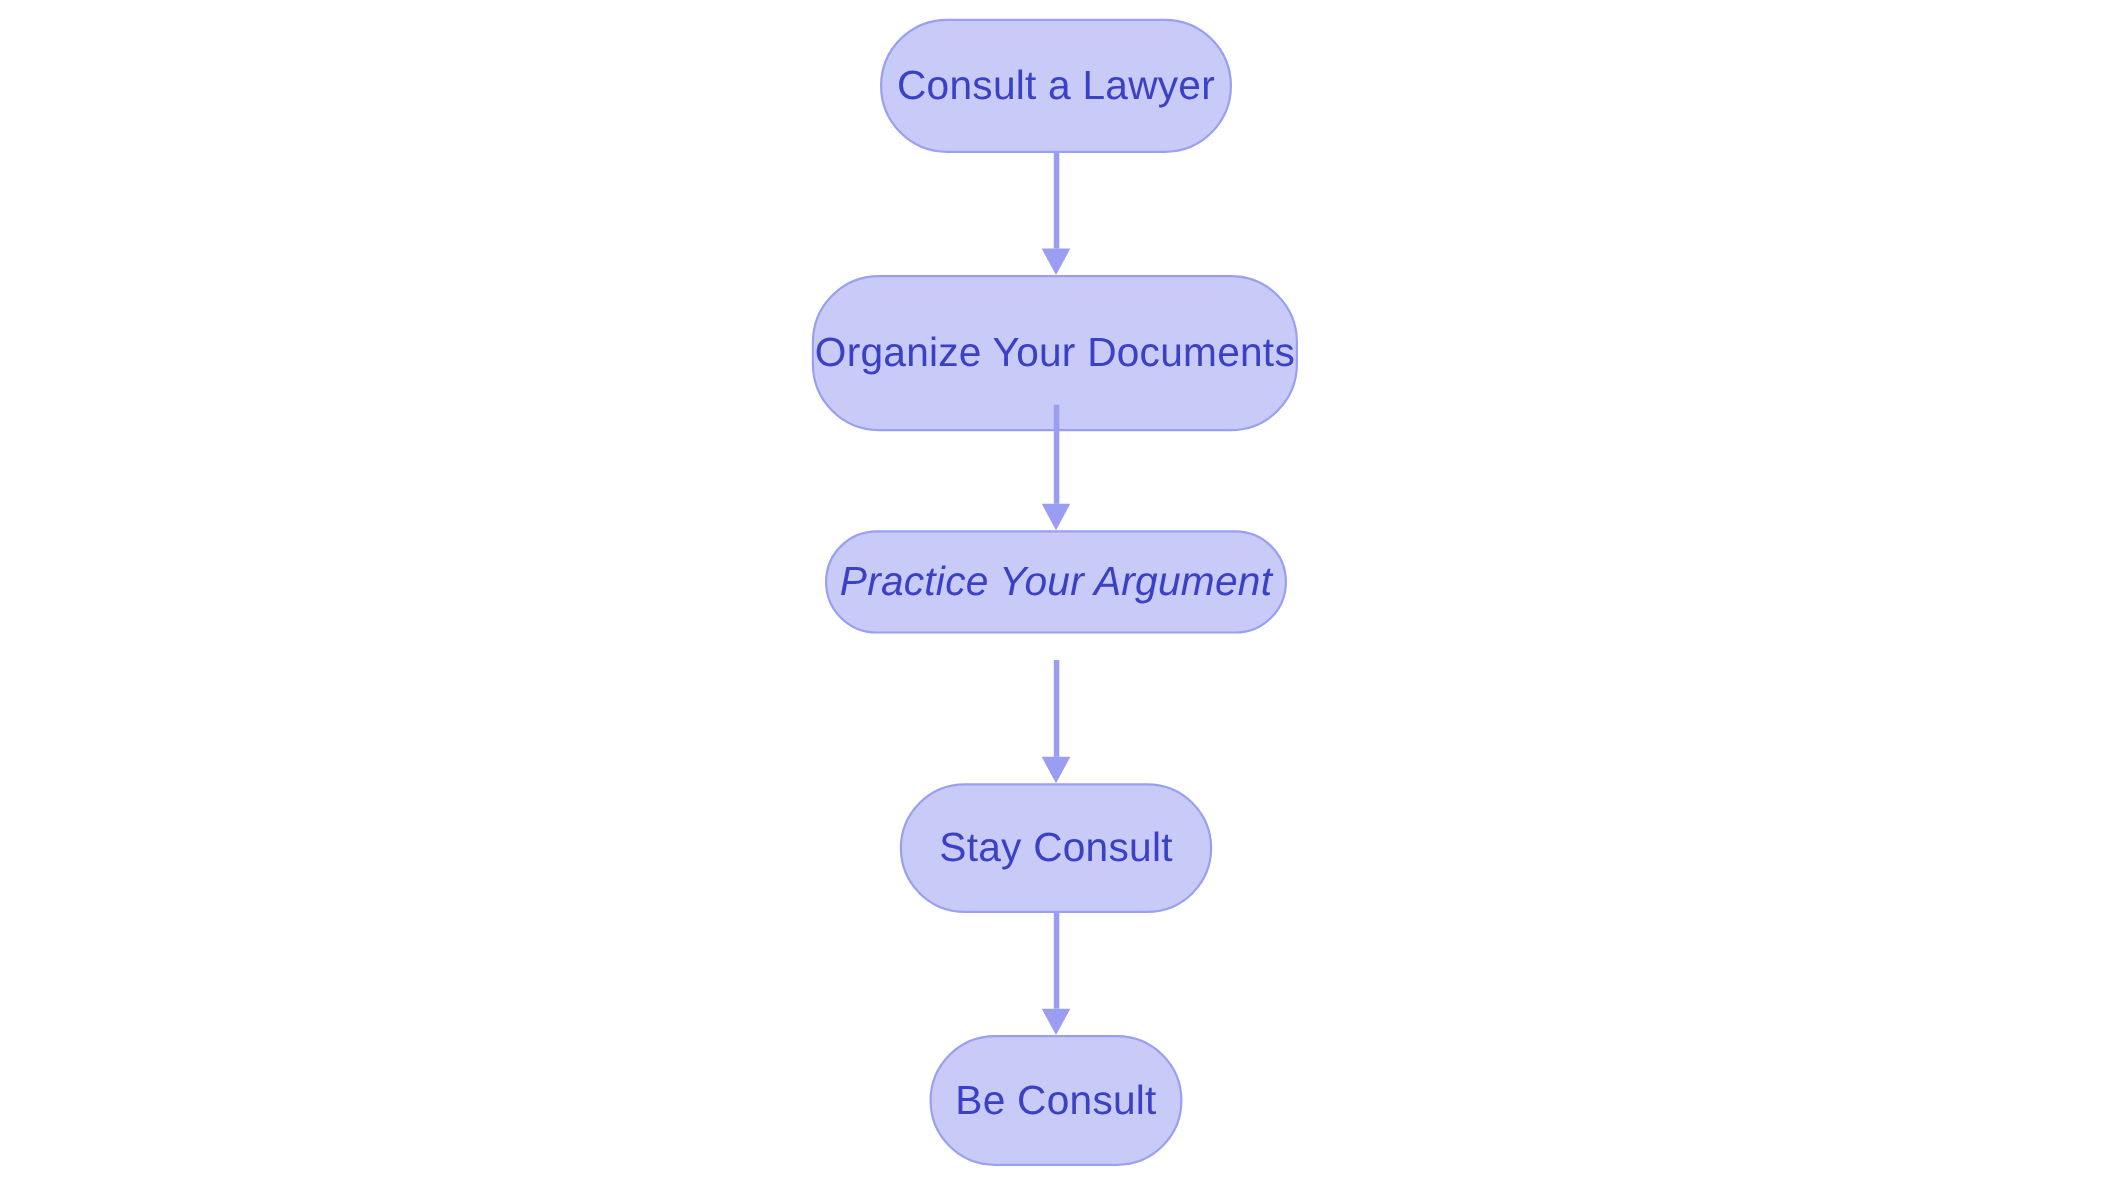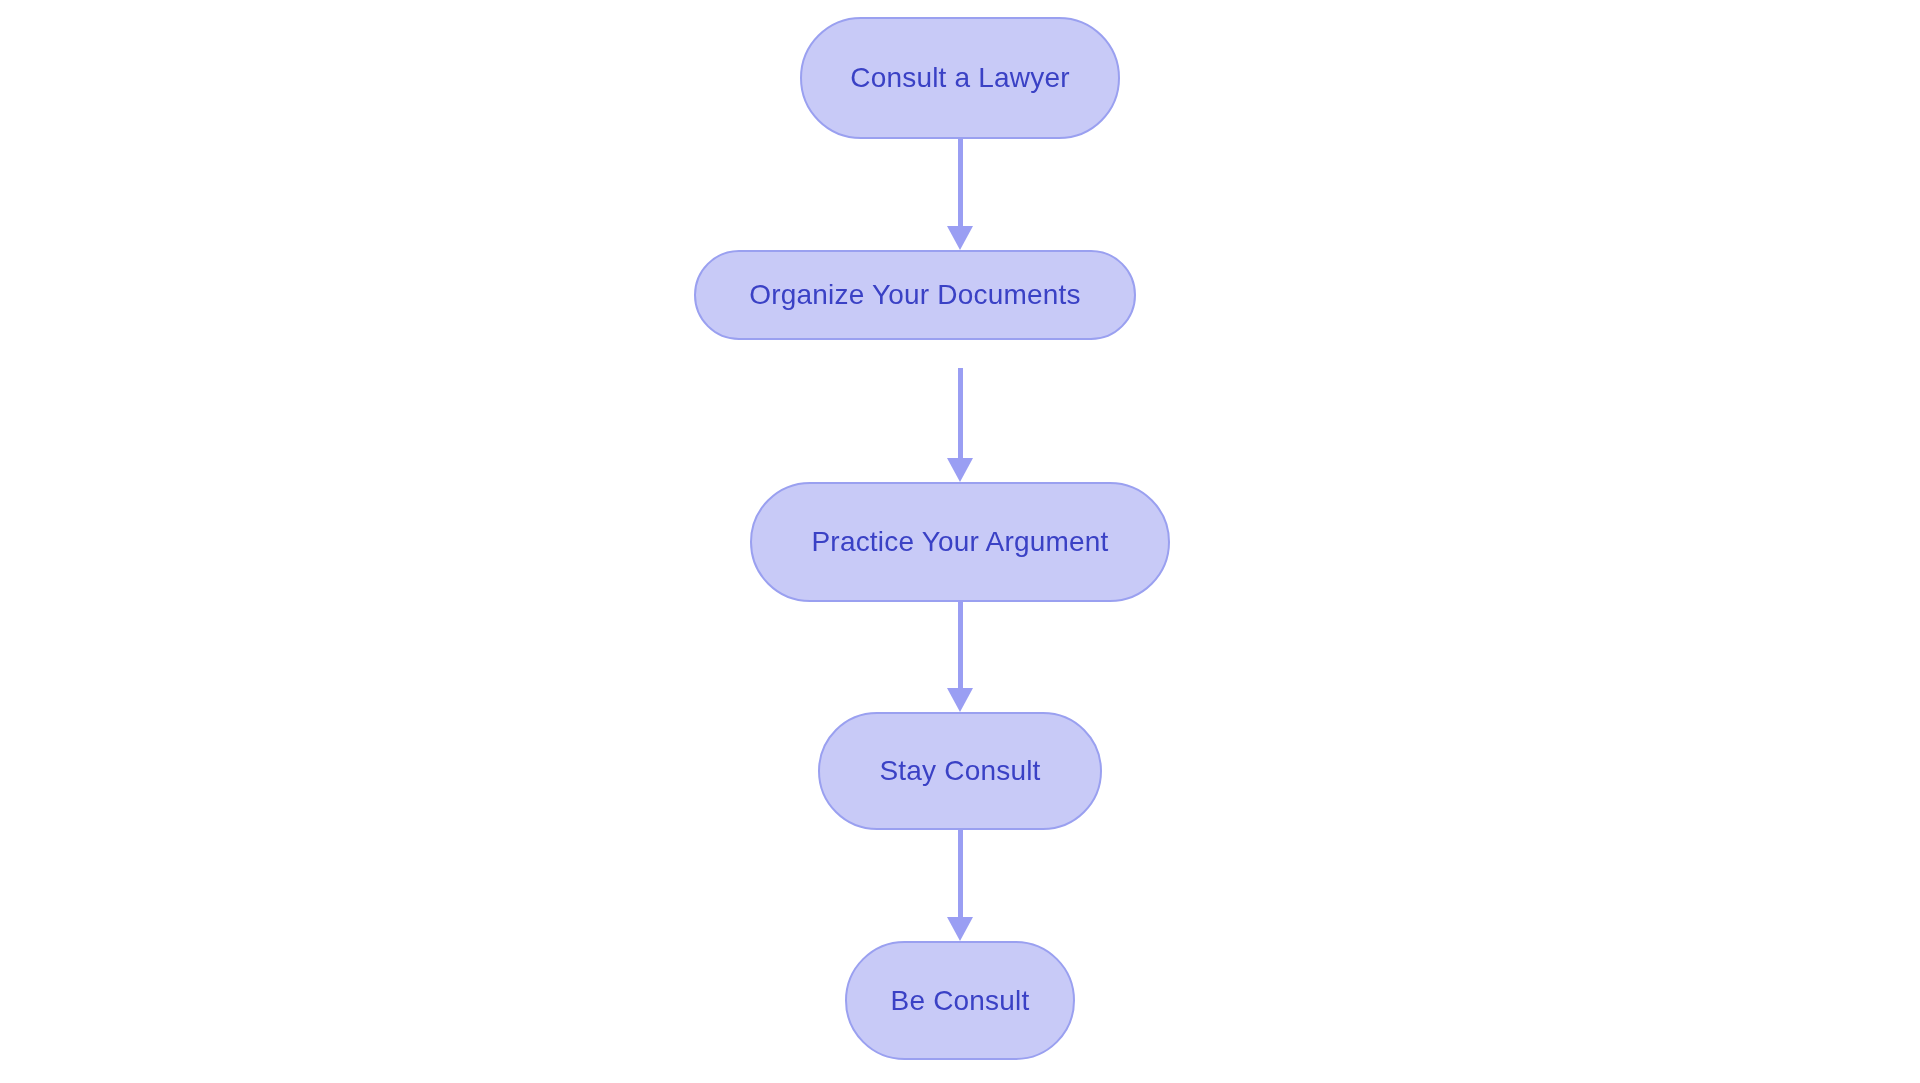--- a/index.html
+++ b/index.html
@@ -15,28 +15,28 @@
   }
   .node {
     position: absolute;
     display: flex;
     align-items: center;
     justify-content: center;
     background: var(--node-fill, #c8caf7);
     border: 2px solid var(--node-border, #9aa0f0);
     border-radius: 61px;
     color: var(--node-text, #3a41c5);
-    font-size: 28px;
+    font-size: 37px;
     letter-spacing: 0.2px;
     white-space: nowrap;
     text-align: center;
   }
   .n1 { left: 800px; top: 17px;  width: 320px; height: 122px; }
-  .n2 { left: 694px; top: 250px; width: 442px; height: 90px; }
-  .n3 { left: 750px; top: 482px; width: 420px; height: 120px; }
+  .n2 { left: 738px; top: 250px; width: 442px; height: 142px; }
+  .n3 { left: 750px; top: 482px; width: 420px; height: 94px; font-style: italic; }
   .n4 { left: 818px; top: 712px; width: 284px; height: 118px; }
   .n5 { left: 845px; top: 941px; width: 230px; height: 119px; }
 
   .edge {
     position: absolute;
     left: 947px;
     width: 26px;
     display: flex;
     flex-direction: column;
     align-items: center;

